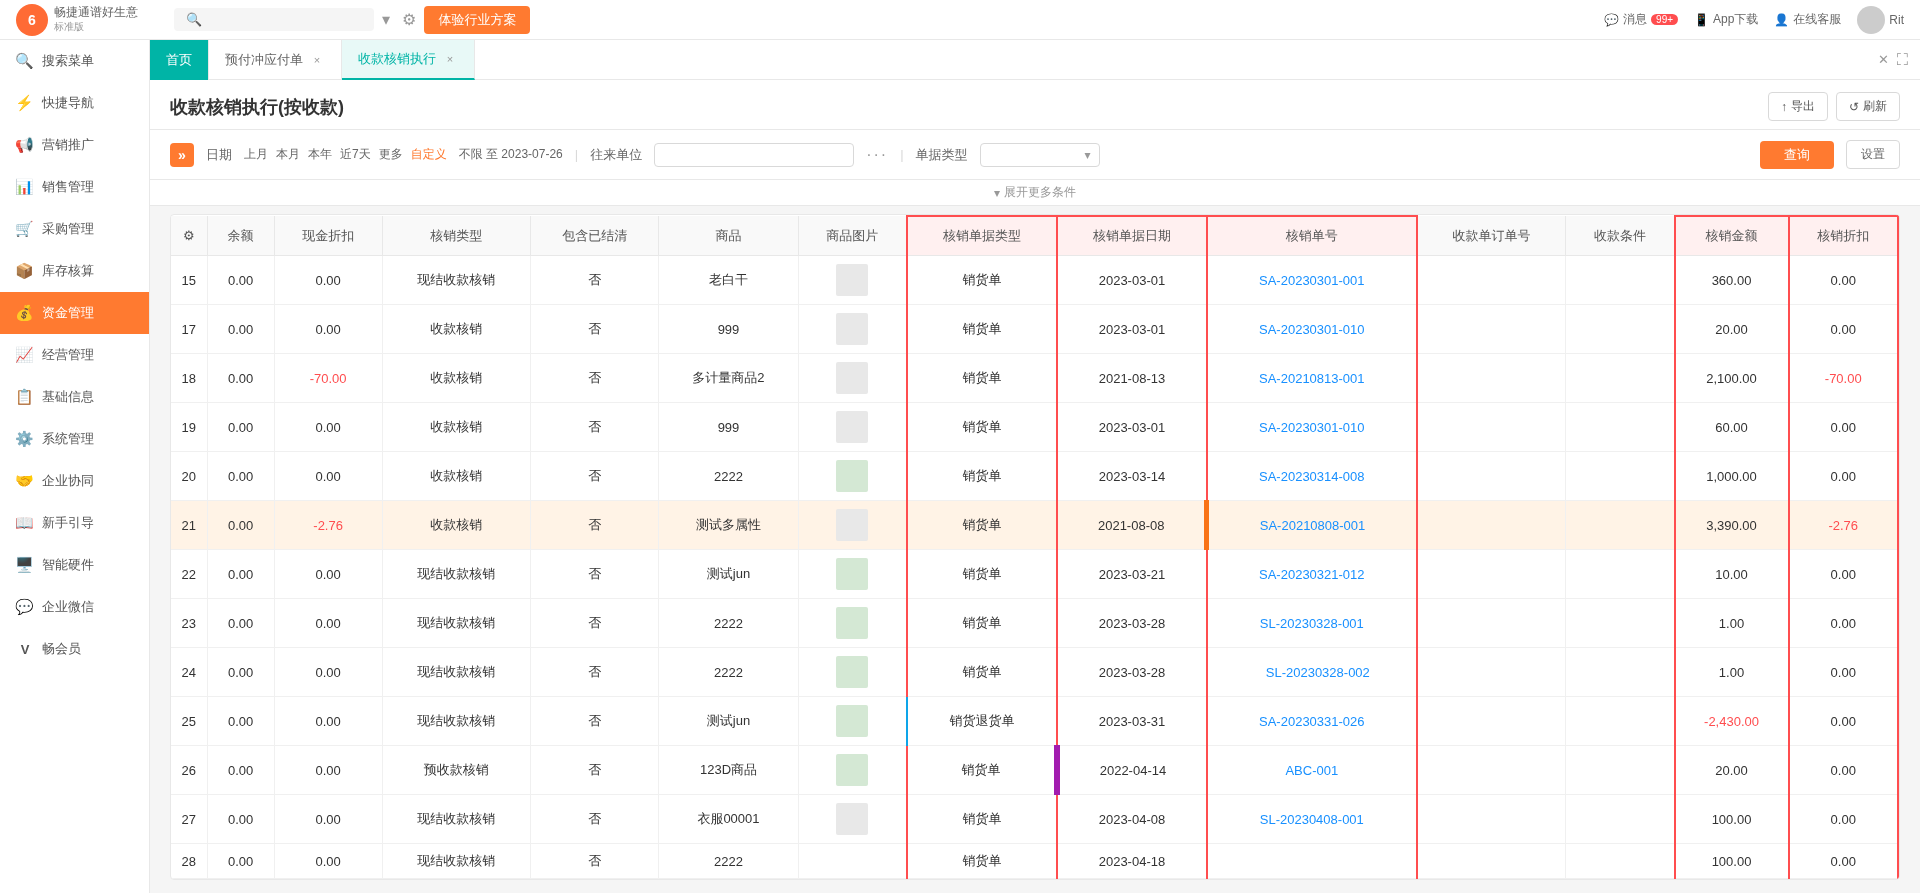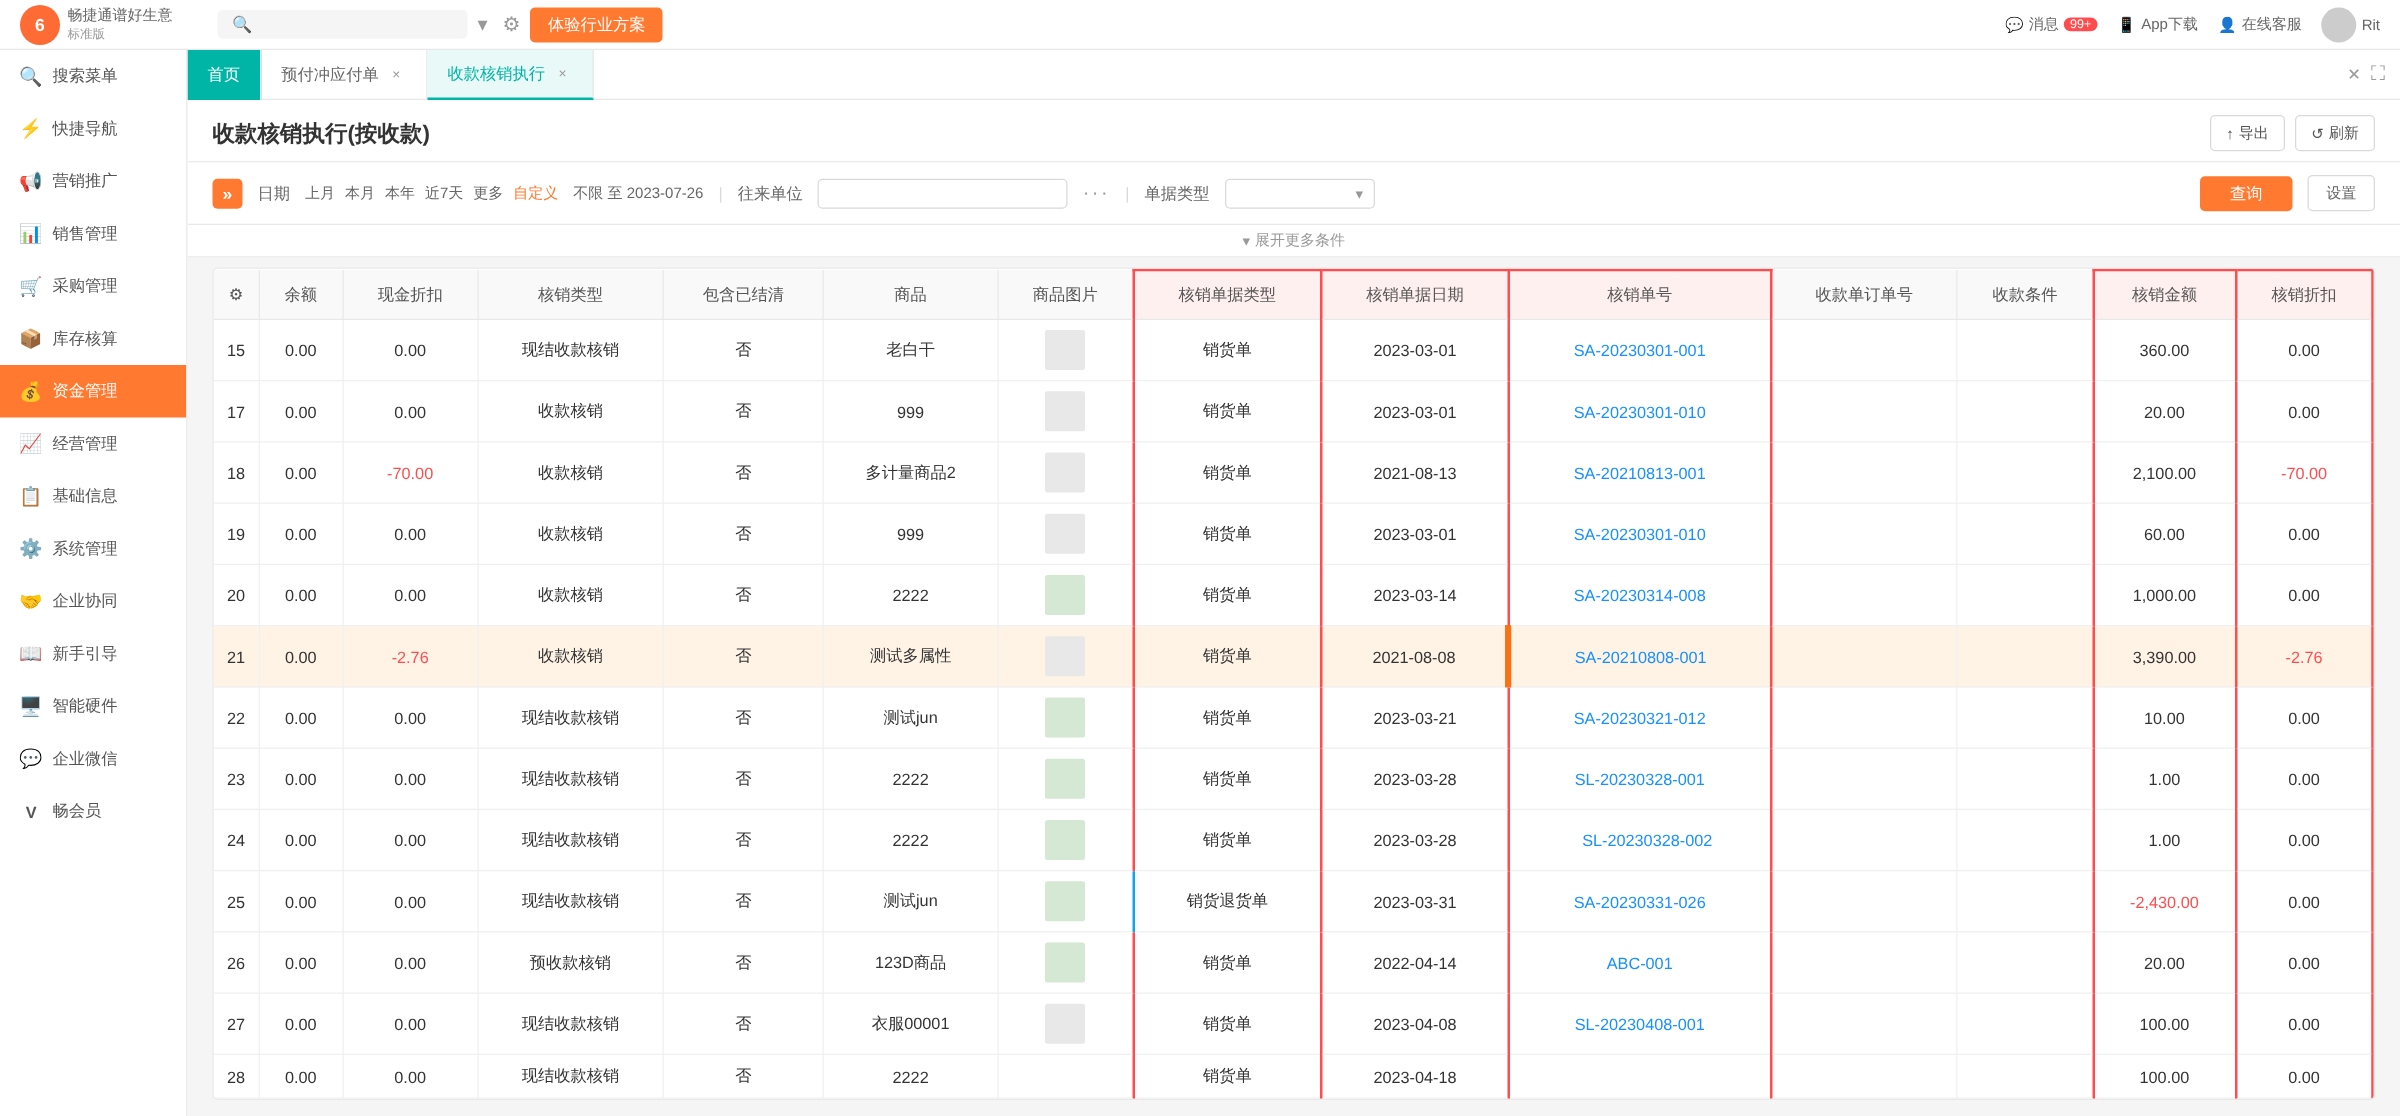--- a/index.html
+++ b/index.html
@@ -484,21 +484,21 @@
     <td>26</td>
     <td>0.00</td>
     <td class="">0.00</td>
     <td>预收款核销</td>
     <td>否</td>
     <td>123D商品</td>
     <td>
                   <div class="product-img has-img img-orange"></div>
                 </td>
     <td style="border-left:2px solid #ff4d4f;border-right:2px solid #ff4d4f;">销货单</td>
-    <td style="border-left:2px solid #a21caf;border-right:2px solid #ff4d4f;">2022-04-14</td>
+    <td style="border-left:6px solid #a21caf;border-right:2px solid #ff4d4f;">2022-04-14</td>
     <td style="border-left:2px solid #ff4d4f;border-right:2px solid #ff4d4f;"><a class="link-cell" href="#">ABC-001</a></td>
     <td></td>
     <td></td>
     <td style="border-left:2px solid #ff4d4f;border-right:2px solid #ff4d4f;" class="">20.00</td>
     <td style="border-left:2px solid #ff4d4f;border-right:2px solid #ff4d4f;" class="">0.00</td>
   </tr>
               <tr>
     <td>27</td>
     <td>0.00</td>
     <td class="">0.00</td>

